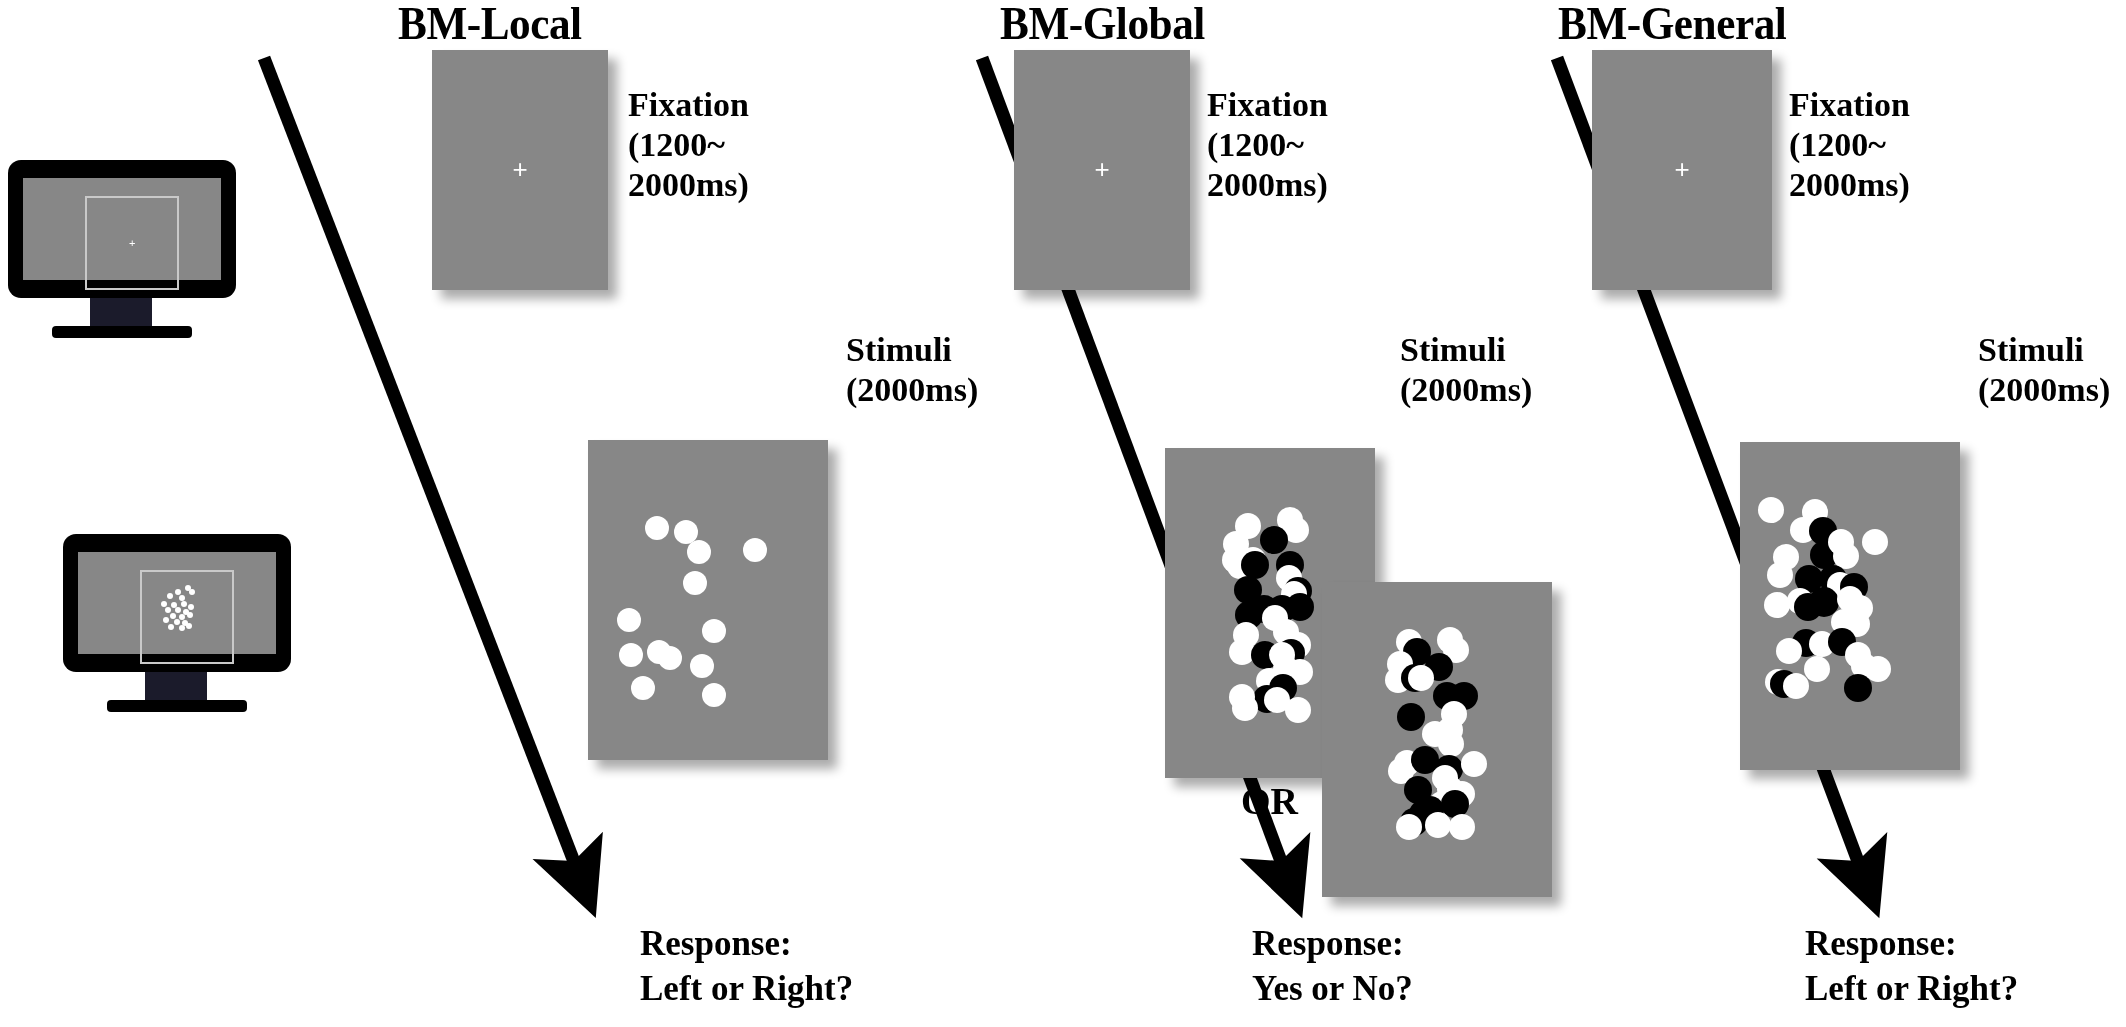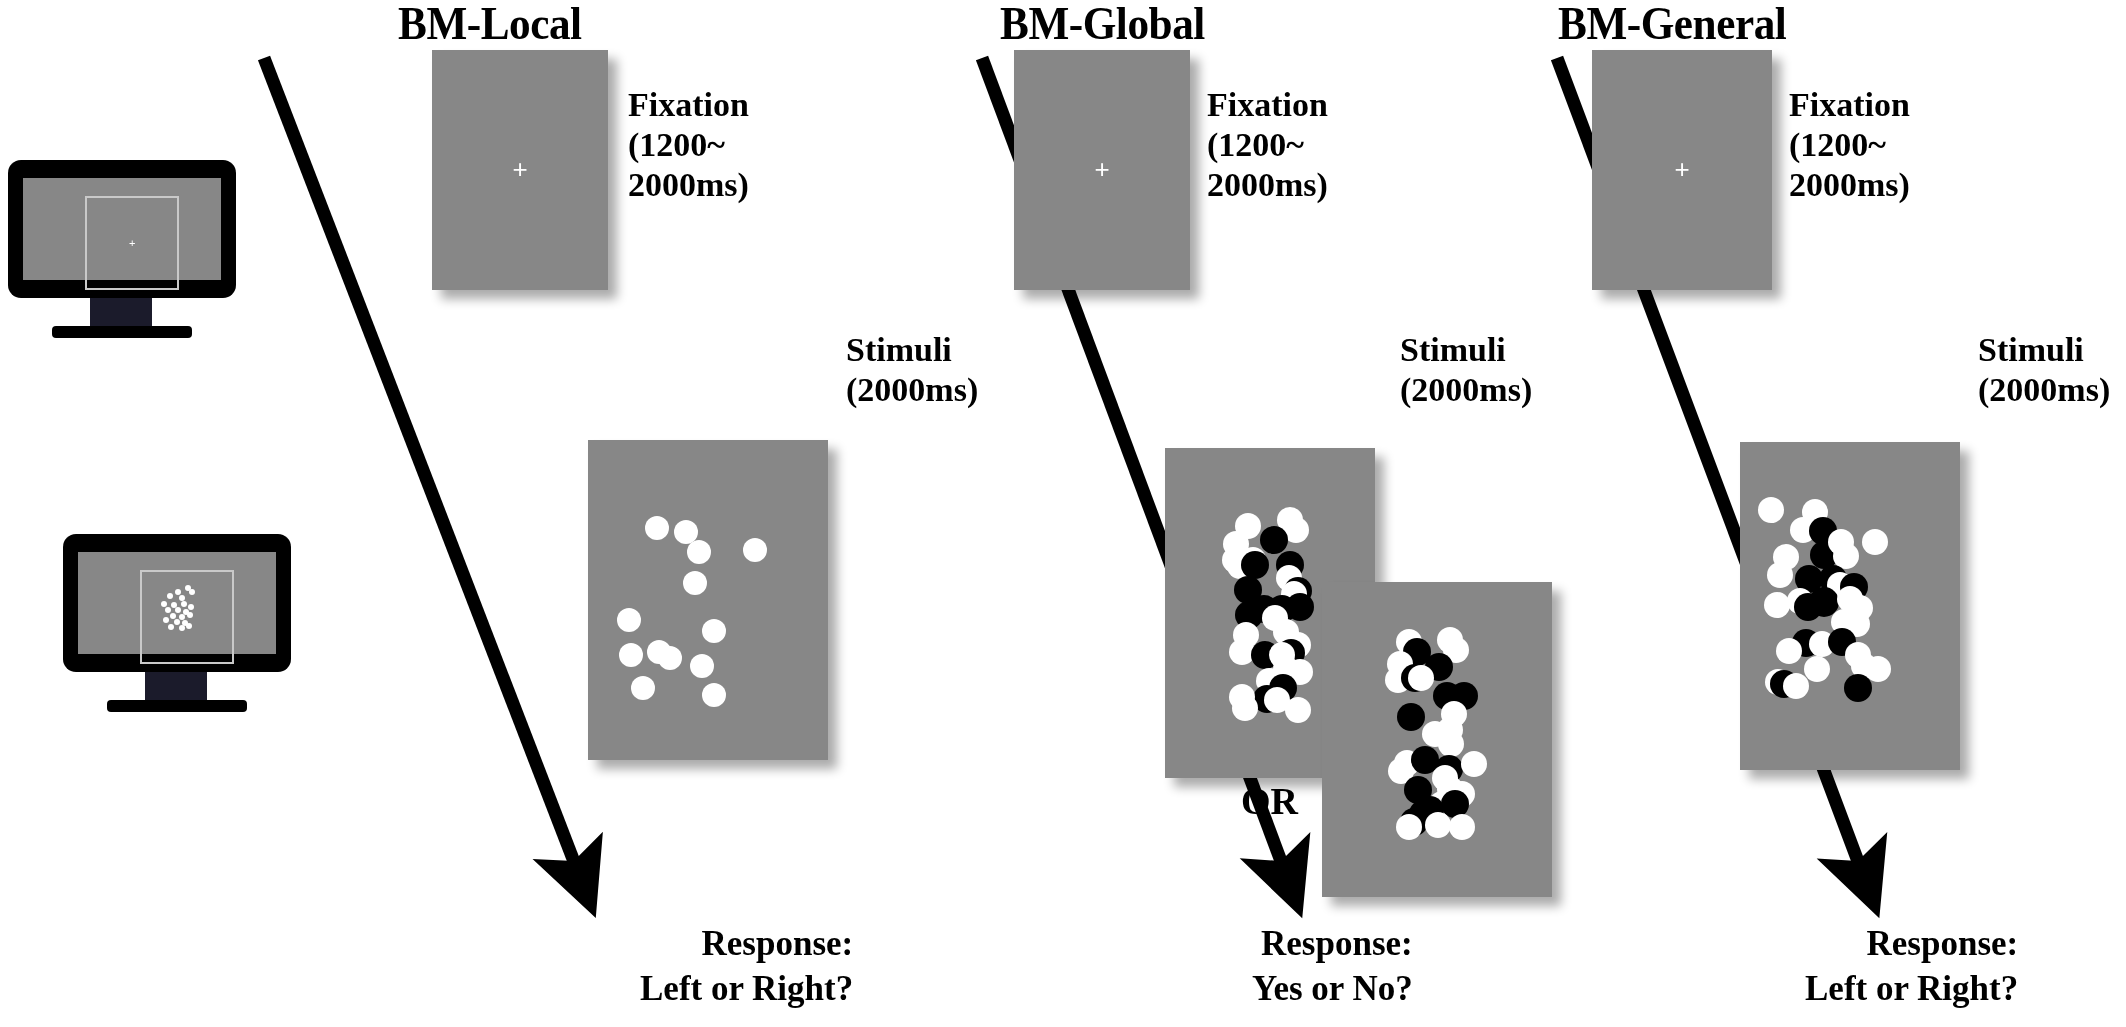--- a/index.html
+++ b/index.html
@@ -57,21 +57,20 @@
     white-space: pre-line;
   }
   .resp {
     position: absolute;
     font-family: "Liberation Serif", "DejaVu Serif", serif;
     font-weight: bold;
     font-size: 35px;
     line-height: 1.28;
     color: #000000;
     white-space: pre-line;
-    text-align: right;
   }
   .or-label {
     position: absolute;
     font-family: "Liberation Serif", "DejaVu Serif", serif;
     font-weight: bold;
     font-size: 38px;
     color: #000000;
   }
   .dot {
     position: absolute;

